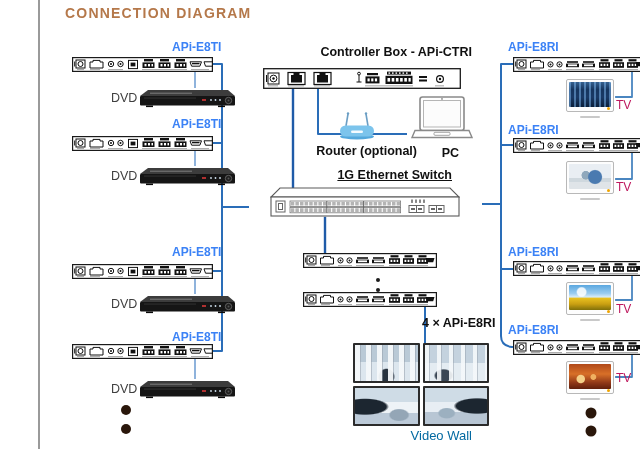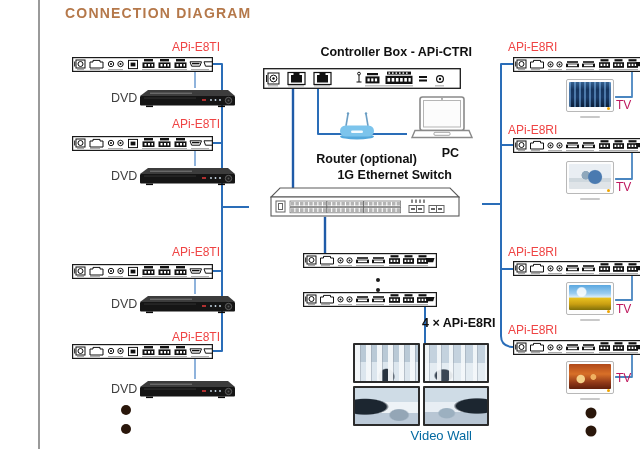--- a/index.html
+++ b/index.html
@@ -1,21 +1,21 @@
 <!DOCTYPE html>
 <html><head>
 <meta charset="utf-8">
 <style>
   html,body{margin:0;padding:0;background:#fff;}
   .canvas{position:relative;width:640px;height:449px;background:#fff;overflow:hidden;
           font-family:"Liberation Sans",sans-serif;color:#111;margin-left:35px;}
   .page-edge{position:absolute;left:3px;top:0;width:2px;height:461px;background:#9a9a9a;}
   .title{position:absolute;left:30px;top:5px;font-size:14px;font-weight:600;
          letter-spacing:1.2px;color:#b5784a;}
-  .dev-label{position:absolute;font-size:12px;font-weight:400;color:#ef4444;white-space:nowrap;}
+  .dev-label{position:absolute;font-size:12px;font-weight:700;color:#3b82f6;white-space:nowrap;}
   .lbl-b13{position:absolute;font-size:12.5px;font-weight:700;color:#101010;white-space:nowrap;}
   .lbl-plain{position:absolute;font-size:12.5px;font-weight:400;color:#0369a1;white-space:nowrap;}
   .dvd-label{position:absolute;font-size:12.5px;font-weight:400;color:#3f3f3f;}
   .tv-label{position:absolute;font-size:12px;font-weight:400;color:#be185d;}
   .center{text-align:right;}
   svg.dev,svg.icon{display:block;position:absolute;}
   .lines{position:absolute;left:0;top:0;pointer-events:none;}
   
   .tv{position:absolute;width:48px;}
   .tv-frame{box-sizing:border-box;height:33px;background:#fdfdfd;border:1px solid #b8b8b8;
@@ -370,28 +370,28 @@
     </svg>
 
   <div class="lbl-b13 center" style="left:237px;top:45px;width:200px;">Controller Box - APi-CTRI</div>
   <svg class="dev" style="left:228px;top:68px;" width="198" height="21">
       <use href="#sym-ctrl"></use>
     </svg>
 
   <svg class="icon" style="left:302px;top:111px;" width="40" height="30">
       <use href="#sym-router"></use>
     </svg>
-  <div class="lbl-b13 center" style="left:262px;top:152px;width:120px;">Router (optional)</div>
+  <div class="lbl-b13 center" style="left:262px;top:144px;width:120px;">Router (optional)</div>
 
   <svg class="icon" style="left:370px;top:96px;" width="68" height="46">
       <use href="#sym-pc"></use>
     </svg>
   <div class="lbl-b13 center" style="left:384px;top:146px;width:40px;">PC</div>
 
-  <div class="lbl-b13 center" style="left:257px;top:168px;width:160px;">1G Ethernet Switch</div>
+  <div class="lbl-b13 center" style="left:257px;top:168px;width:160px;text-decoration:underline;">1G Ethernet Switch</div>
   <svg class="dev" style="left:235px;top:187px;" width="190" height="30">
       <use href="#sym-switch"></use>
     </svg>
 
   <svg class="dev" style="left:268px;top:253px;" width="134" height="15">
       <use href="#sym-rx"></use>
     </svg>
   <svg class="dev" style="left:268px;top:292px;" width="134" height="15">
       <use href="#sym-rx"></use>
     </svg>

